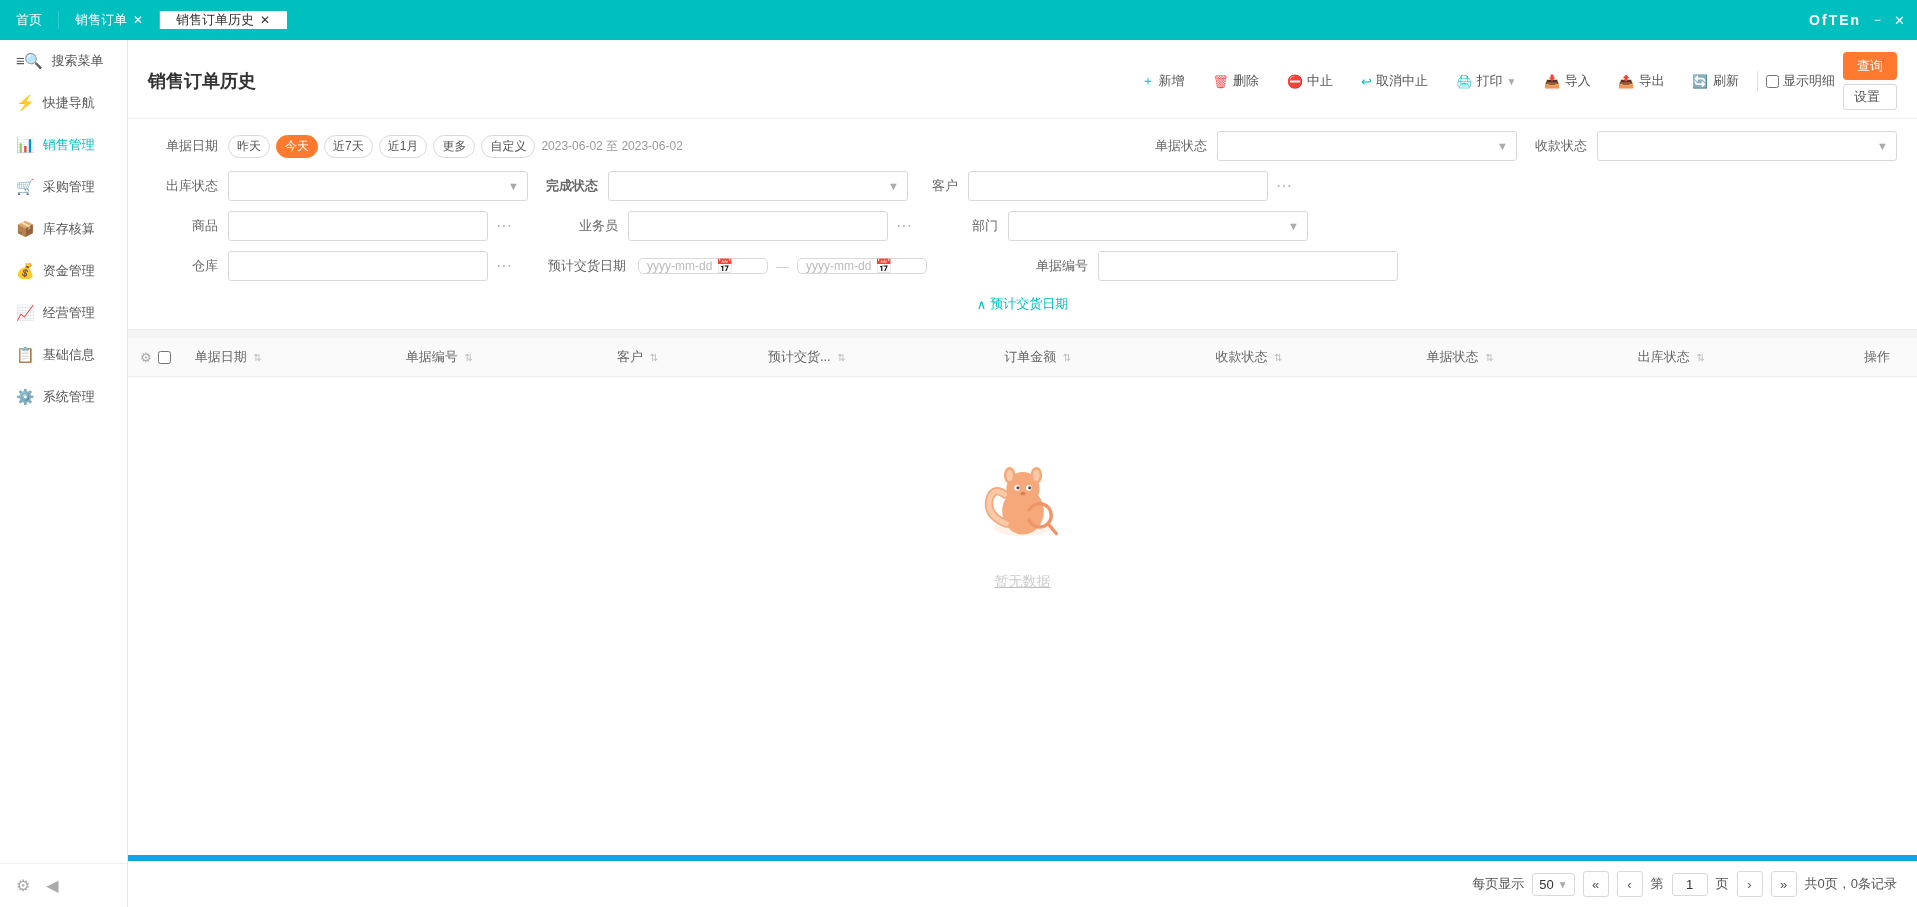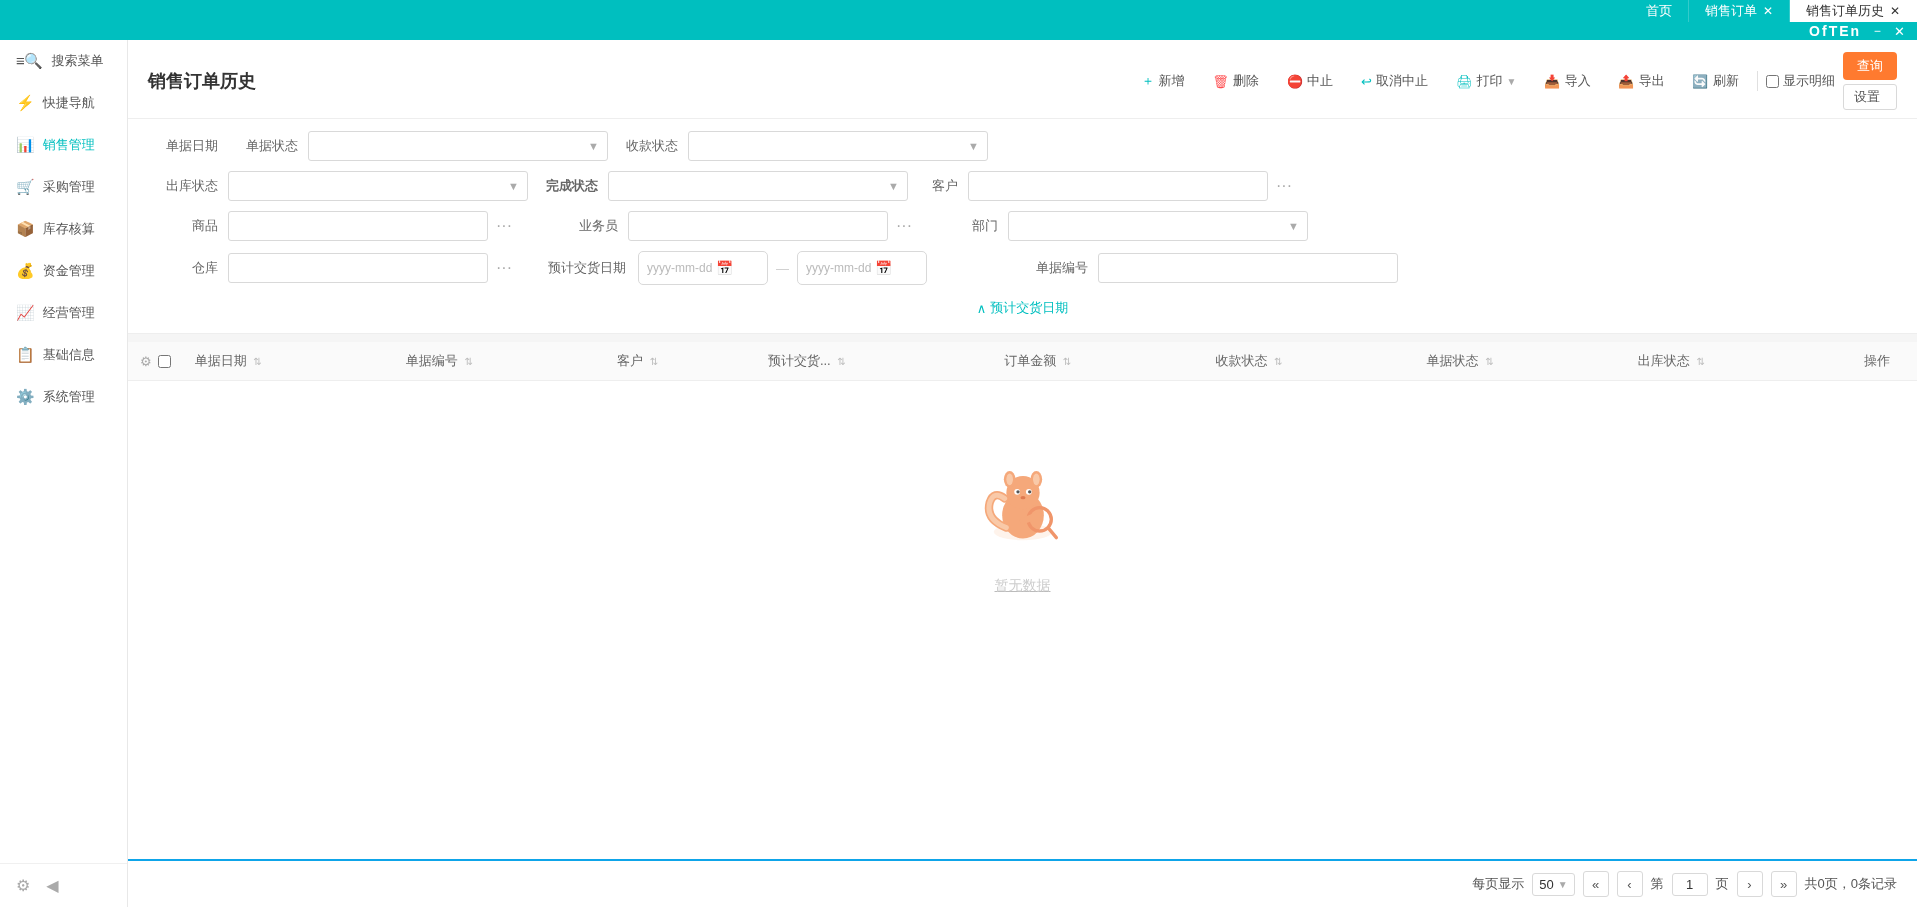--- a/index.html
+++ b/index.html
@@ -3,23 +3,22 @@
   <meta charset="utf-8">
   <style>
     * { box-sizing: border-box; margin: 0; padding: 0; font-family: 'Microsoft YaHei', 'PingFang SC', sans-serif; font-size: 13px; }
     body { display: flex; flex-direction: column; height: 907px; width: 1917px; overflow: hidden; background: #f5f5f5; }
 
     
     .top-bar {
       height: 40px;
       background: #00bfbf;
       display: flex;
-      align-items: flex-end;
+      align-items: center;
       flex-shrink: 0;
-      flex-direction: column;
     }
     .top-bar-tabs {
       display: flex;
       align-items: stretch;
       flex: 1;
     }
     .tab-item {
       display: flex;
       align-items: center;
       padding: 0 16px;
@@ -220,21 +219,21 @@
     .filter-dots {
       color: #aaa;
       font-size: 16px;
       cursor: pointer;
       padding: 0 4px;
     }
     .filter-date-input {
       border: 1px solid #d9d9d9;
       border-radius: 5px;
       padding: 0 8px;
-      height: 34px;
+      height: 16px;
       width: 130px;
       color: #bbb;
       display: flex;
       align-items: center;
       gap: 4px;
     }
     .filter-date-input .cal-icon { color: #ff7a2f; font-size: 14px; }
     .date-sep { color: #ccc; padding: 0 4px; }
     .collapse-bar {
       display: flex;
@@ -295,21 +294,21 @@
       margin-bottom: 16px;
     }
 
     
     .pagination-bar {
       display: flex;
       align-items: center;
       justify-content: flex-end;
       padding: 10px 20px;
       background: #fff;
-      border-top: 2px solid #0ea5e9;
+      border-top: 6px solid #0ea5e9;
       gap: 8px;
       color: #555;
       font-size: 13px;
     }
     .page-size-select {
       border: 1px solid #d9d9d9;
       border-radius: 3px;
       padding: 3px 6px;
       color: #333;
       background: #fff;
@@ -456,20 +455,29 @@
           <button class="toolbar-btn-orange">查询</button>
           <button class="toolbar-btn" style="border:1px solid #d9d9d9;padding:3px 10px;">设置</button>
         </div>
       </div>
     </div>
 
     <div class="filter-panel">
 
       <div class="filter-row">
         <span class="filter-label">单据日期</span>
+        <div class="filter-value-group" style="flex:1.2;">
+          <button class="date-quick-btn">昨天</button>
+          <button class="date-quick-btn active">今天</button>
+          <button class="date-quick-btn">近7天</button>
+          <button class="date-quick-btn">近1月</button>
+          <button class="date-quick-btn">更多</button>
+          <button class="date-quick-btn">自定义</button>
+          <span class="date-range-text">2023-06-02 至 2023-06-02</span>
+        </div>
         <span class="filter-label" style="width:80px;text-align:right;padding-right:10px;">单据状态</span>
         <div class="filter-select" style="flex:1;max-width:300px;">
           <span></span>
           <span class="chevron">▼</span>
         </div>
         <span class="filter-label" style="width:80px;text-align:right;padding-right:10px;">收款状态</span>
         <div class="filter-select" style="flex:1;max-width:300px;">
           <span></span>
           <span class="chevron">▼</span>
         </div>

